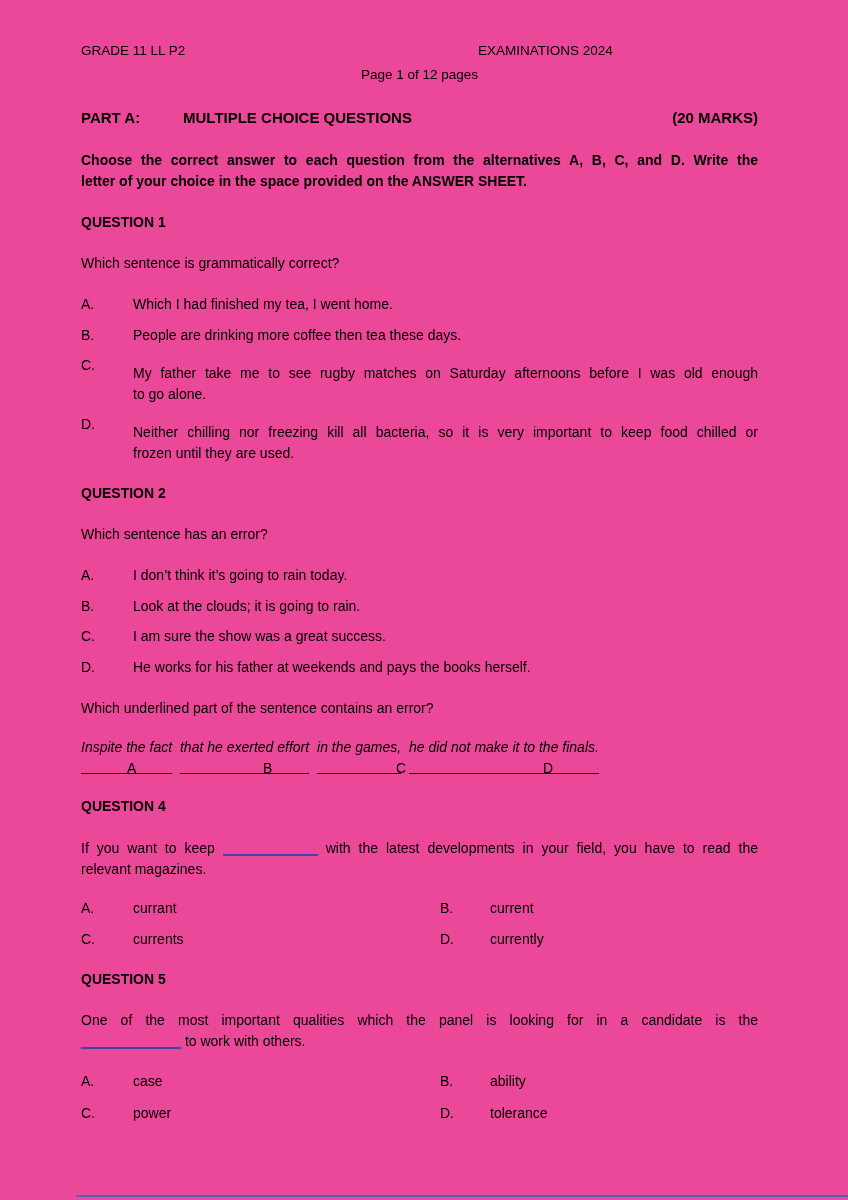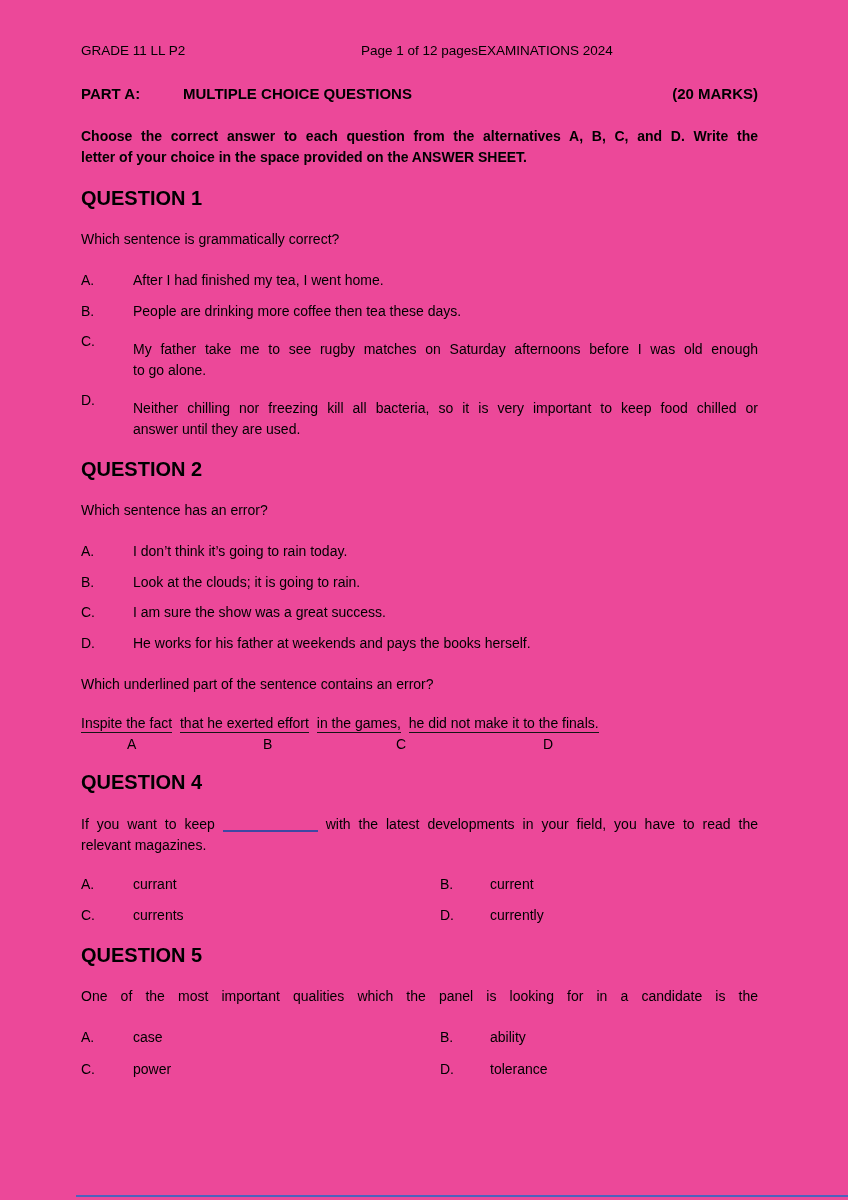--- a/index.html
+++ b/index.html
@@ -15,48 +15,48 @@
     color:#000;
     font-family:"Liberation Sans","DejaVu Sans",sans-serif;
     font-size:14px;
     overflow:hidden;
     box-sizing:border-box;
   }
   .content{padding:42px 90px 0 81px;box-sizing:border-box;}
 
   
   .hdr{display:grid;grid-template-columns:1fr auto 1fr;font-size:13.5px;line-height:18px;}
-  .hdr .hc{}
+  .hdr .hc{margin-top:24px;}
   .hdr .hr{text-align:left;}
 
   
   .part-row{display:flex;margin-top:24px;font-weight:700;font-size:15px;line-height:19px;}
   .pa-label{width:102px;flex:0 0 102px;}
   .pa-marks{margin-left:auto;}
 
   
   .instr{margin-top:23px;font-weight:700;line-height:21px;}
 
   
-  .qh{margin:21px 0 0;font-size:20px;font-weight:700;line-height:19px;}
+  .qh{margin:21px 0 0;font-size:14px;font-weight:700;line-height:19px;}
   .qt{margin:21px 0 0;line-height:20px;}
   .qt2{margin:0;line-height:20.5px;}
 
   .line-fill{text-align:justify;text-align-last:justify;text-justify:inter-word;margin-top:8px;}
 
   .opts{margin-top:21px;}
   .opt{display:flex;line-height:20px;}
   .opt + .opt{margin-top:10px;}
   .ol{flex:0 0 52px;width:52px;}
   .ot{flex:1;}
   .ot div{line-height:20.5px;}
 
   
   .qsentence{margin:19px 0 0;line-height:21px;}
-  .useg{border-bottom:1.5px solid #151515;padding-bottom:1px;}
+  .useg{border-bottom:1.5px solid #151515;padding-bottom:18px;font-style:italic;}
   .useg + .useg{margin-left:4px;}
   .seg-letters{position:relative;height:20px;line-height:20px;}
   .seg-letters span{position:absolute;top:0;}
   .sl-a{left:46px;}
   .sl-b{left:182px;}
   .sl-c{left:315px;}
   .sl-d{left:462px;}
 
   
   .blank{display:inline-block;height:2px;border-bottom:2px solid var(--blank-color);vertical-align:-3px;}
@@ -97,41 +97,41 @@
       <div>letter of your choice in the space provided on the ANSWER SHEET.</div>
     </div>
 
     <section id="q1" class="q">
       <h3 class="qh">QUESTION 1</h3>
       <p class="qt">Which sentence is grammatically correct?</p>
       <div class="opts">
         <div class="opt">
           <span class="ol">A.</span>
           <div class="ot">
-              <div>After I had finished my tea, I went home.</div>
+              <div>Which I had finished my tea, I went home.</div>
             </div>
         </div>
         <div class="opt">
           <span class="ol">B.</span>
           <div class="ot">
               <div>People are drinking more coffee then tea these days.</div>
             </div>
         </div>
         <div class="opt">
           <span class="ol">C.</span>
           <div class="ot">
             <div class="line-fill">My father take me to see rugby matches on Saturday afternoons before I was old enough</div>
             <div>to go alone.</div>
           </div>
         </div>
         <div class="opt">
           <span class="ol">D.</span>
           <div class="ot">
             <div class="line-fill">Neither chilling nor freezing kill all bacteria, so it is very important to keep food chilled or</div>
-            <div>answer until they are used.</div>
+            <div>frozen until they are used.</div>
           </div>
         </div>
       </div>
     </section>
 
     <section id="q2" class="q">
       <h3 class="qh">QUESTION 2</h3>
       <p class="qt">Which sentence has an error?</p>
       <div class="opts">
         <div class="opt">
@@ -193,20 +193,24 @@
         <span class="ol">C.</span>
         <span>currents</span>
         <span class="ol">D.</span>
         <span>currently</span>
       </div>
     </section>
 
     <section id="q5" class="q">
       <h3 class="qh">QUESTION 5</h3>
       <p class="qt stem line-fill">One of the most important qualities which the panel is looking for in a candidate is the</p>
+      <p class="qt2">
+        <span class="blank blank-q5"></span>
+        <span>to work with others.</span>
+      </p>
       <div class="grid-opts">
         <span class="ol">A.</span>
         <span>case</span>
         <span class="ol">B.</span>
         <span>ability</span>
         <span class="ol">C.</span>
         <span>power</span>
         <span class="ol">D.</span>
         <span>tolerance</span>
       </div>

